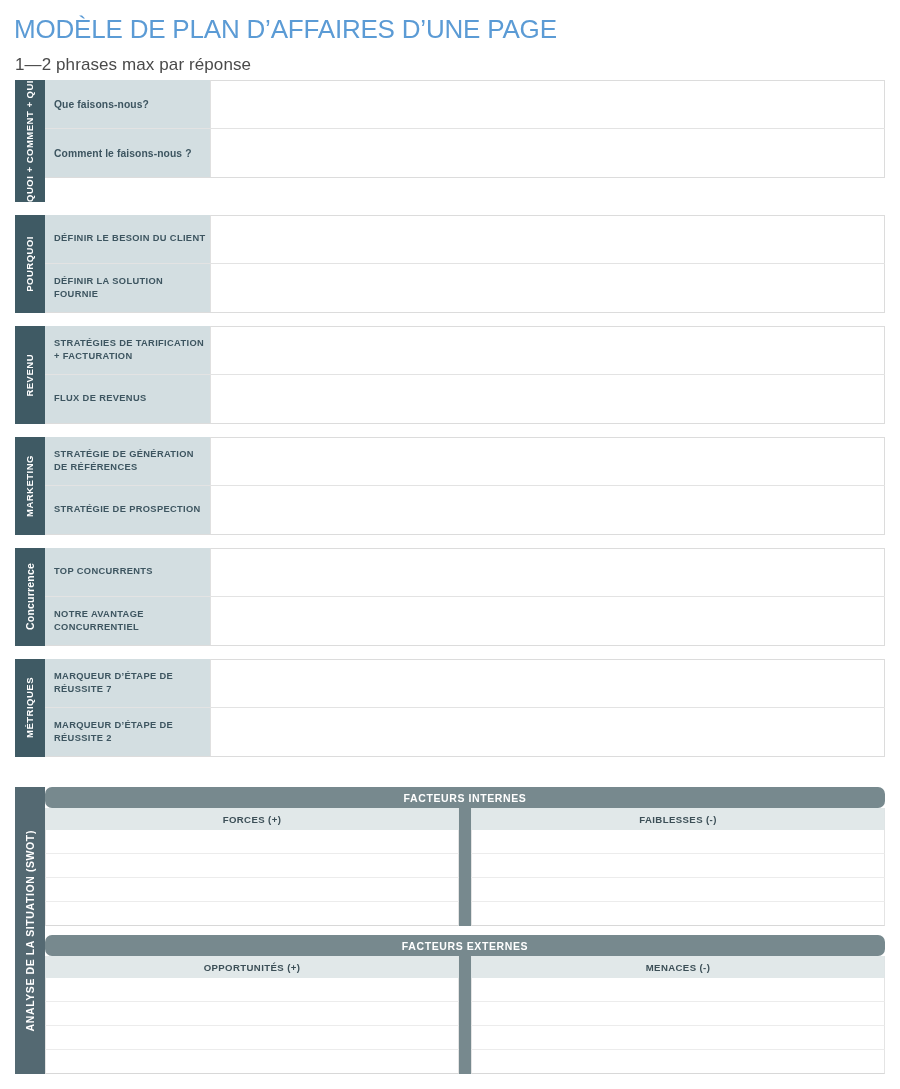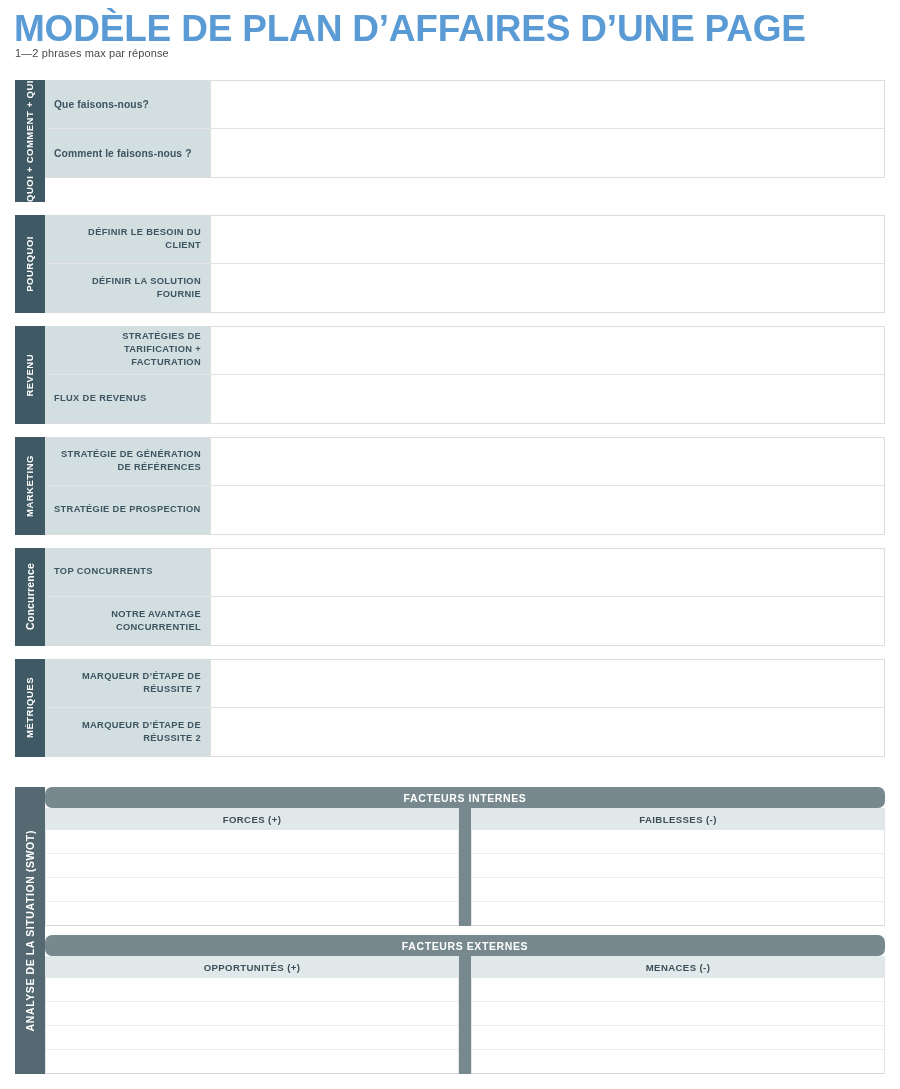--- a/index.html
+++ b/index.html
@@ -17,33 +17,33 @@
     height: 1089px;
     background: #ffffff;
     overflow: hidden;
   }
 
   
   .title {
     position: absolute;
     left: 14px;
     top: 8px;
-    font-size: 37px;
-    font-weight: bold;
+    font-size: 26px;
+    font-weight: normal;
     letter-spacing: -0.2px;
     color: #5b9bd5;
     line-height: 42px;
     white-space: nowrap;
   }
 
   .subtitle {
     position: absolute;
     left: 15px;
-    top: 47px;
-    font-size: 11px;
+    top: 55px;
+    font-size: 17px;
     color: #4a4a4a;
     letter-spacing: 0.1px;
     white-space: nowrap;
   }
 
   
   .blocks {
     position: absolute;
     left: 15px;
     top: 80px;
@@ -97,25 +97,24 @@
   .brow:last-child { border-bottom: 1px solid #dcdcdc; }
 
   .brow-q {
     width: 165px;
     flex: 0 0 165px;
     background: #d3dee1;
     color: #3d5560;
     font-size: 9.3px;
     font-weight: bold;
     letter-spacing: 0.35px;
-    padding: 6px 9px 6px 9px;
+    padding: 6px 2px 6px 9px;
     display: flex;
     align-items: center;
     line-height: 13px;
-    text-align: right;
   }
 
   .brow-q.sentence {
     font-size: 10.3px;
     letter-spacing: 0.1px;
     font-weight: bold;
   }
 
   .brow-a {
     flex: 1 1 auto;

